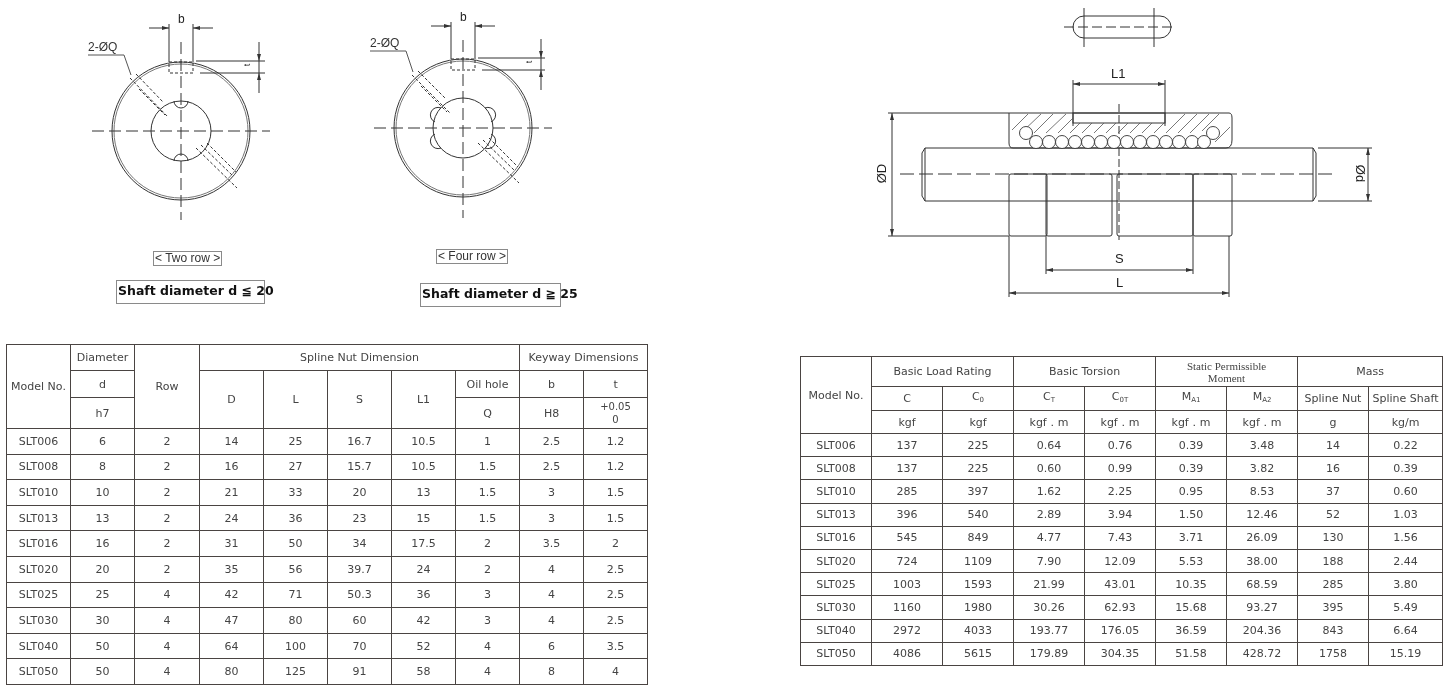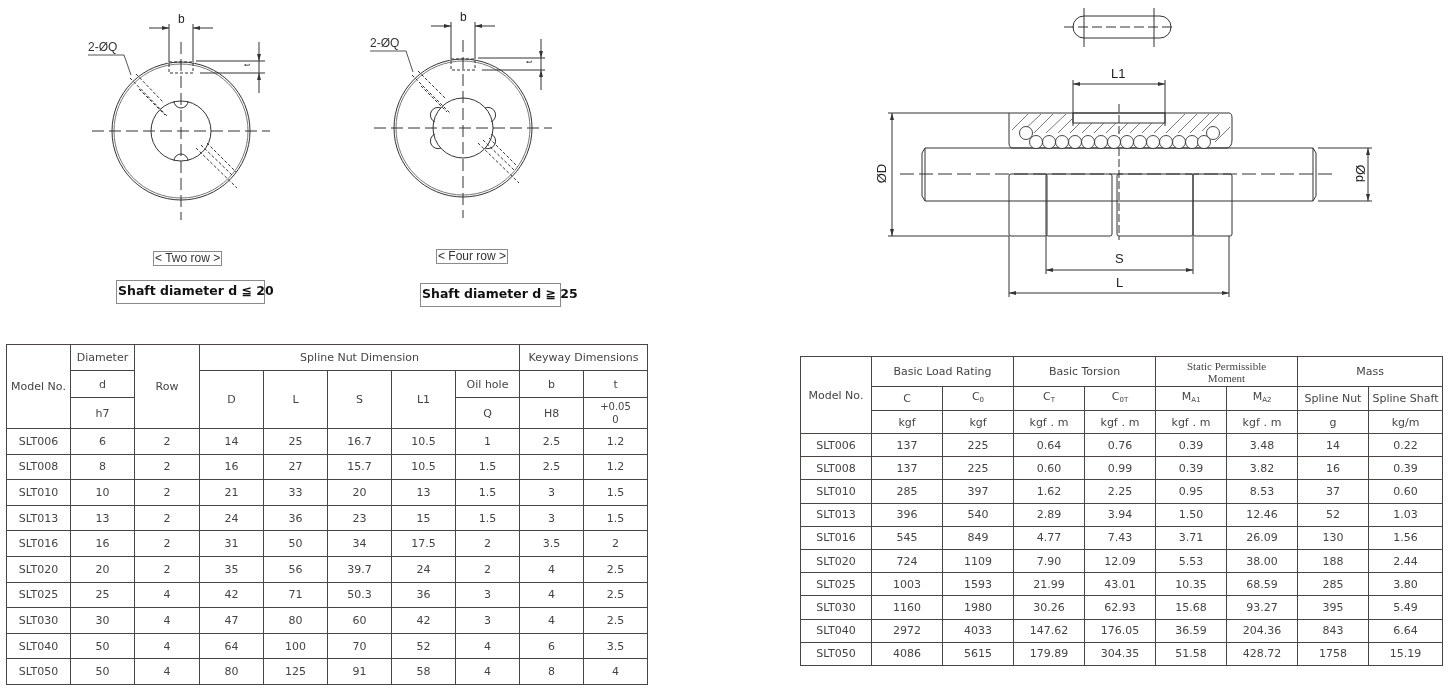--- a/index.html
+++ b/index.html
@@ -504,21 +504,21 @@
         <td>62.93</td>
         <td>15.68</td>
         <td>93.27</td>
         <td>395</td>
         <td>5.49</td>
       </tr>
       <tr style="height: 23.2px;">
         <td>SLT040</td>
         <td>2972</td>
         <td>4033</td>
-        <td>147.62</td>
+        <td>193.77</td>
         <td>176.05</td>
         <td>36.59</td>
         <td>204.36</td>
         <td>843</td>
         <td>6.64</td>
       </tr>
       <tr style="height: 23.2px;">
         <td>SLT050</td>
         <td>4086</td>
         <td>5615</td>

